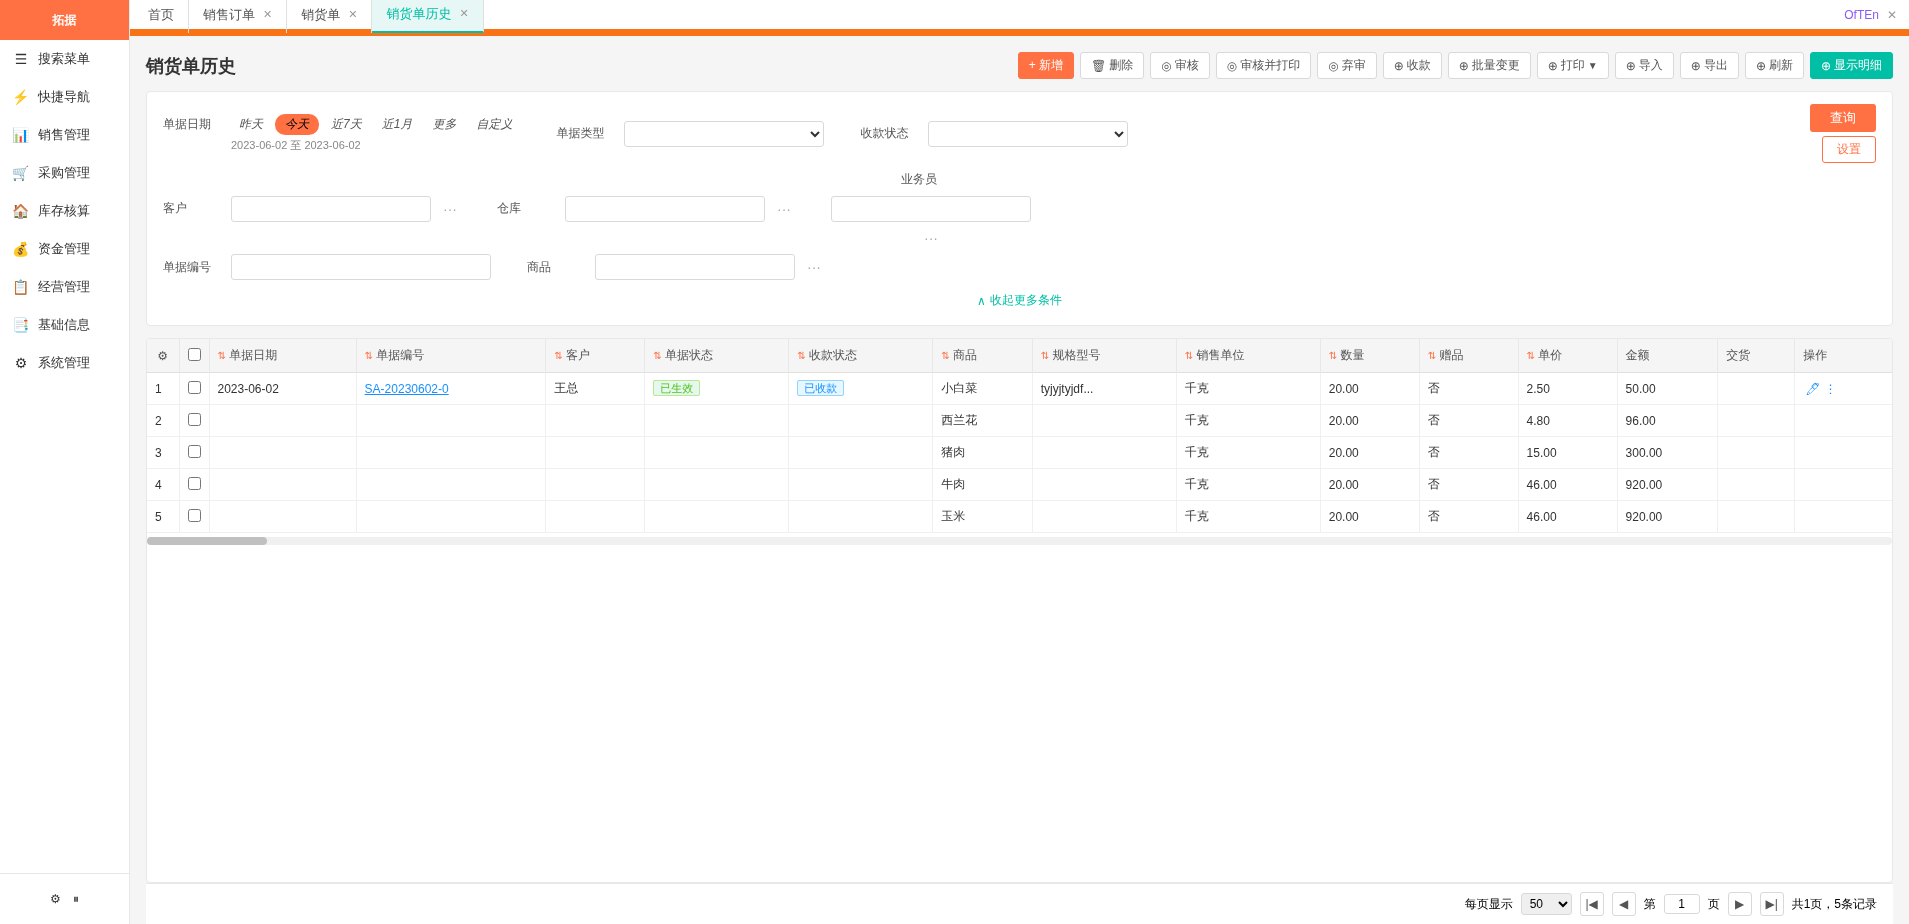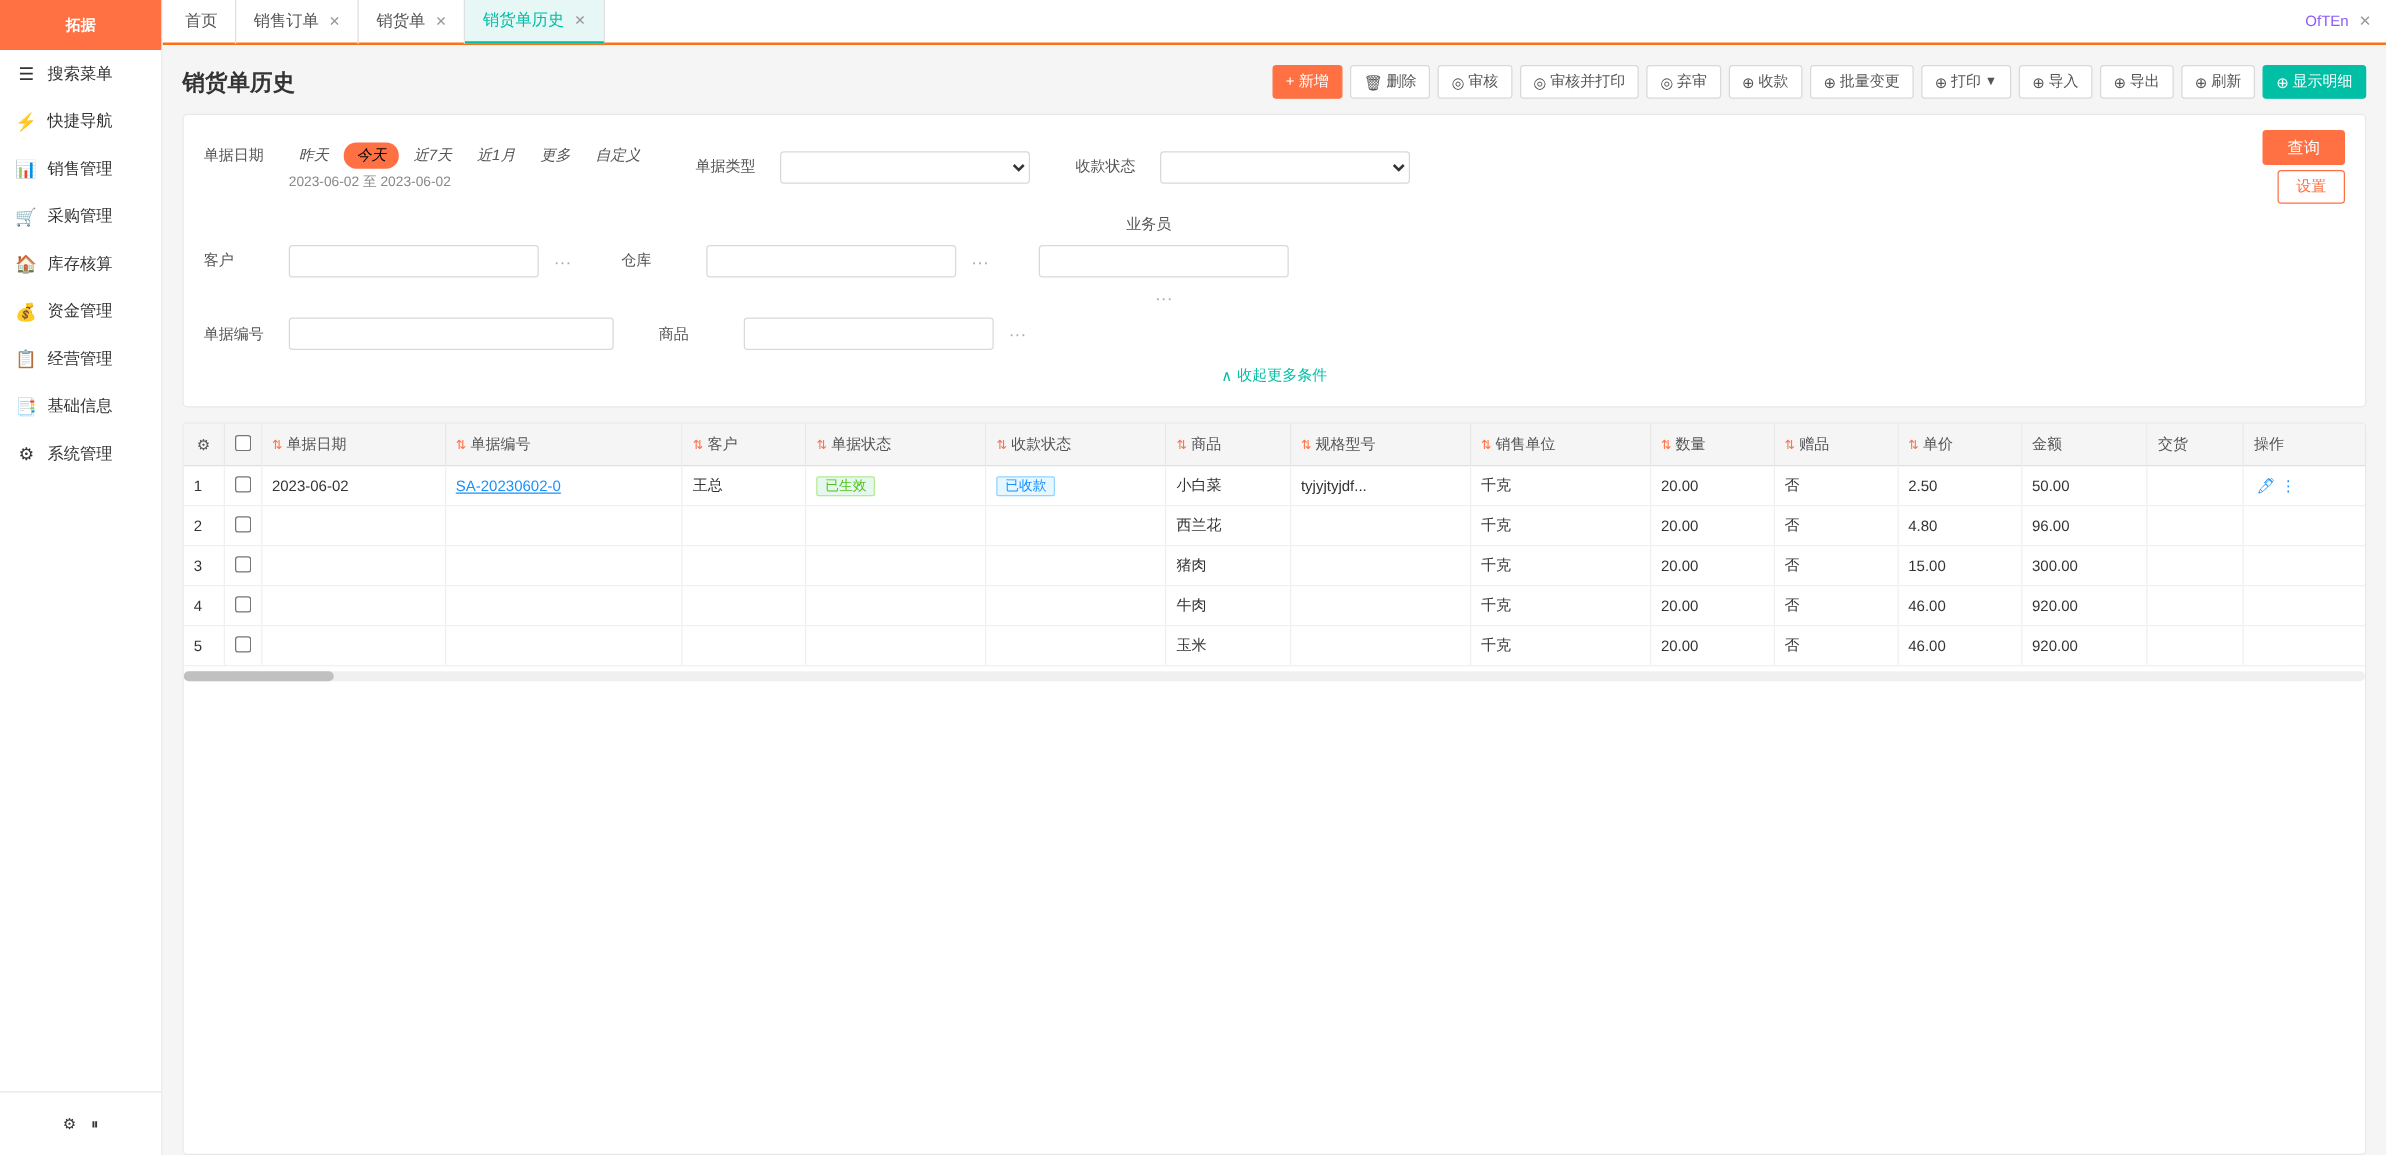--- a/index.html
+++ b/index.html
@@ -52,21 +52,21 @@
     .main {
       flex: 1;
       display: flex;
       flex-direction: column;
       overflow: hidden;
     }
 
     
     .tabs-bar {
       background: #fff;
-      border-bottom: 2px solid #f97316;
+      border-bottom: 7px solid #f97316;
       display: flex;
       align-items: center;
       height: 36px;
       padding: 0 4px;
       flex-shrink: 0;
     }
     .tab {
       display: flex;
       align-items: center;
       padding: 0 14px;
@@ -716,14 +716,31 @@
             </tr>
           </tbody>
       </table>
 
 
       <div class="table-scroll-bar">
         <div class="table-scroll-thumb"></div>
       </div>
     </div>
 
+    <div class="pagination-bar">
+      <span>每页显示</span>
+      <select class="page-size-select">
+        <option>10</option>
+        <option>20</option>
+        <option selected="">50</option>
+        <option>100</option>
+      </select>
+      <div class="page-btn">|◀</div>
+      <div class="page-btn">◀</div>
+      <span>第</span>
+      <input class="page-input" type="text" value="1" style="">
+      <span>页</span>
+      <div class="page-btn">▶</div>
+      <div class="page-btn">▶|</div>
+      <span>共1页，5条记录</span>
+    </div>
   </div>
 </div>
 
 </body></html>

